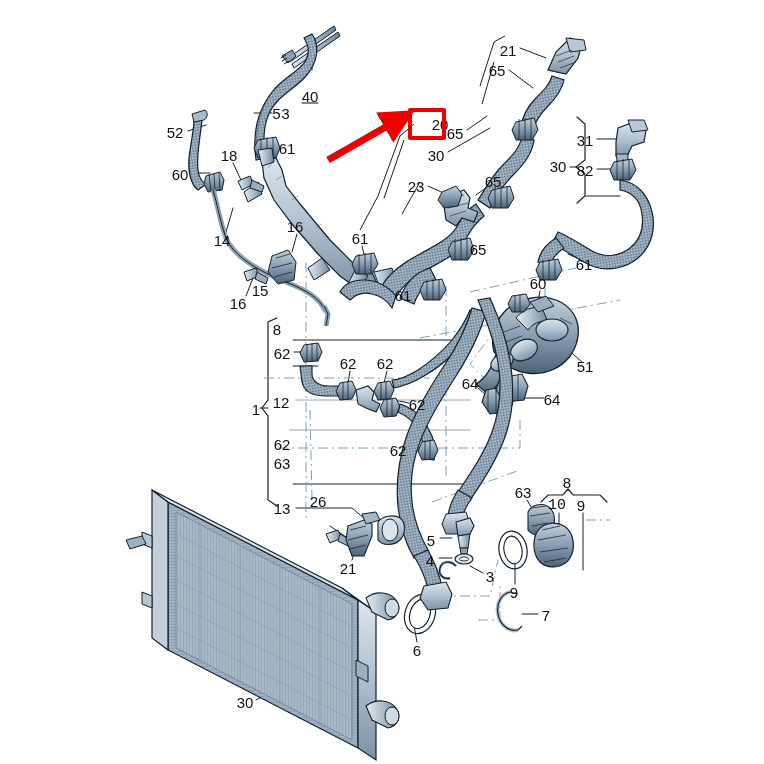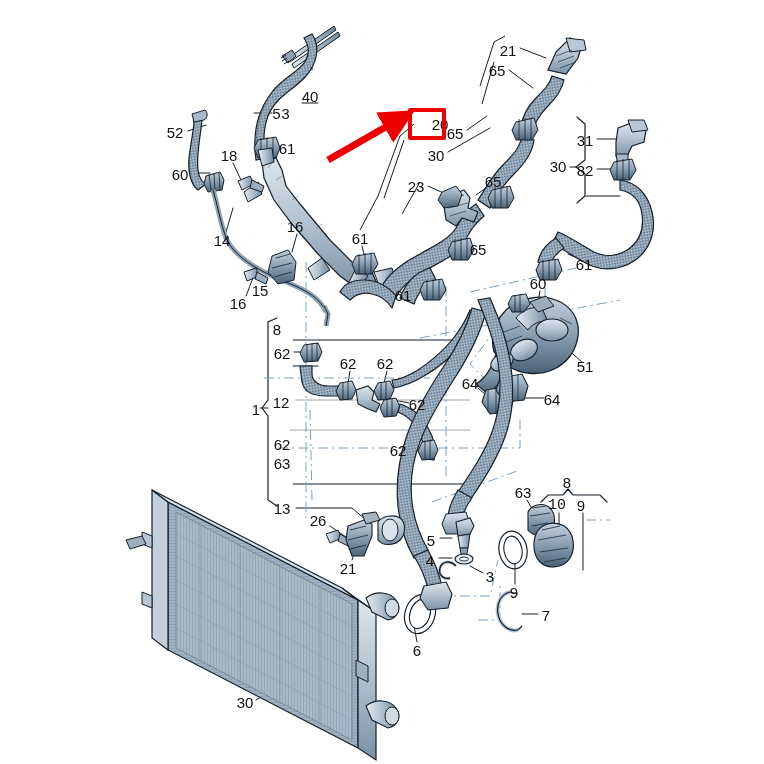--- a/index.html
+++ b/index.html
@@ -576,21 +576,21 @@
       <div class="lbl center" style="left: 282px; top: 353px;">62</div>
       <div class="lbl center" style="left: 348px; top: 363px;">62</div>
       <div class="lbl center" style="left: 385px; top: 363px;">62</div>
       <div class="lbl center" style="left: 256px; top: 409px;">1</div>
       <div class="lbl center" style="left: 281px; top: 402px;">12</div>
       <div class="lbl center" style="left: 417px; top: 404px;">62</div>
       <div class="lbl center" style="left: 282px; top: 444px;">62</div>
       <div class="lbl center" style="left: 398px; top: 450px;">62</div>
       <div class="lbl center" style="left: 282px; top: 463px;">63</div>
       <div class="lbl center" style="left: 282px; top: 508px;">13</div>
-      <div class="lbl center" style="left: 318px; top: 520px;">26</div>
+      <div class="lbl center" style="left: 318px; top: 501px;">26</div>
       <div class="lbl center" style="left: 348px; top: 568px;">21</div>
       <div class="lbl center" style="left: 245px; top: 702px;">30</div>
       <div class="lbl center" style="left: 431px; top: 540px;">5</div>
       <div class="lbl center" style="left: 430px; top: 560px;">4</div>
       <div class="lbl center" style="left: 490px; top: 576px;">3</div>
       <div class="lbl center" style="left: 546px; top: 615px;">7</div>
       <div class="lbl center" style="left: 417px; top: 650px;">6</div>
       <div class="lbl center" style="left: 523px; top: 492px;">63</div>
       <div class="lbl center" style="left: 514px; top: 592px;">9</div>
       <div class="lbl center" style="left: 567px; top: 482px;">8</div>

